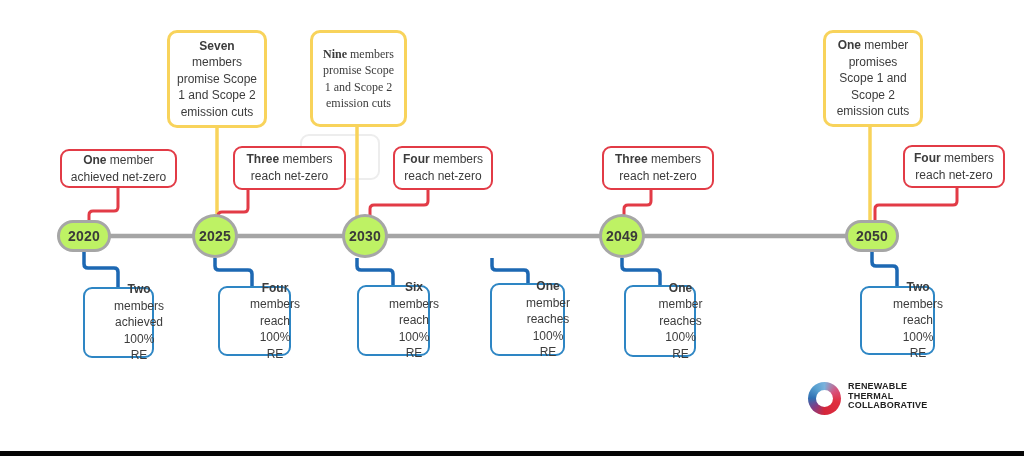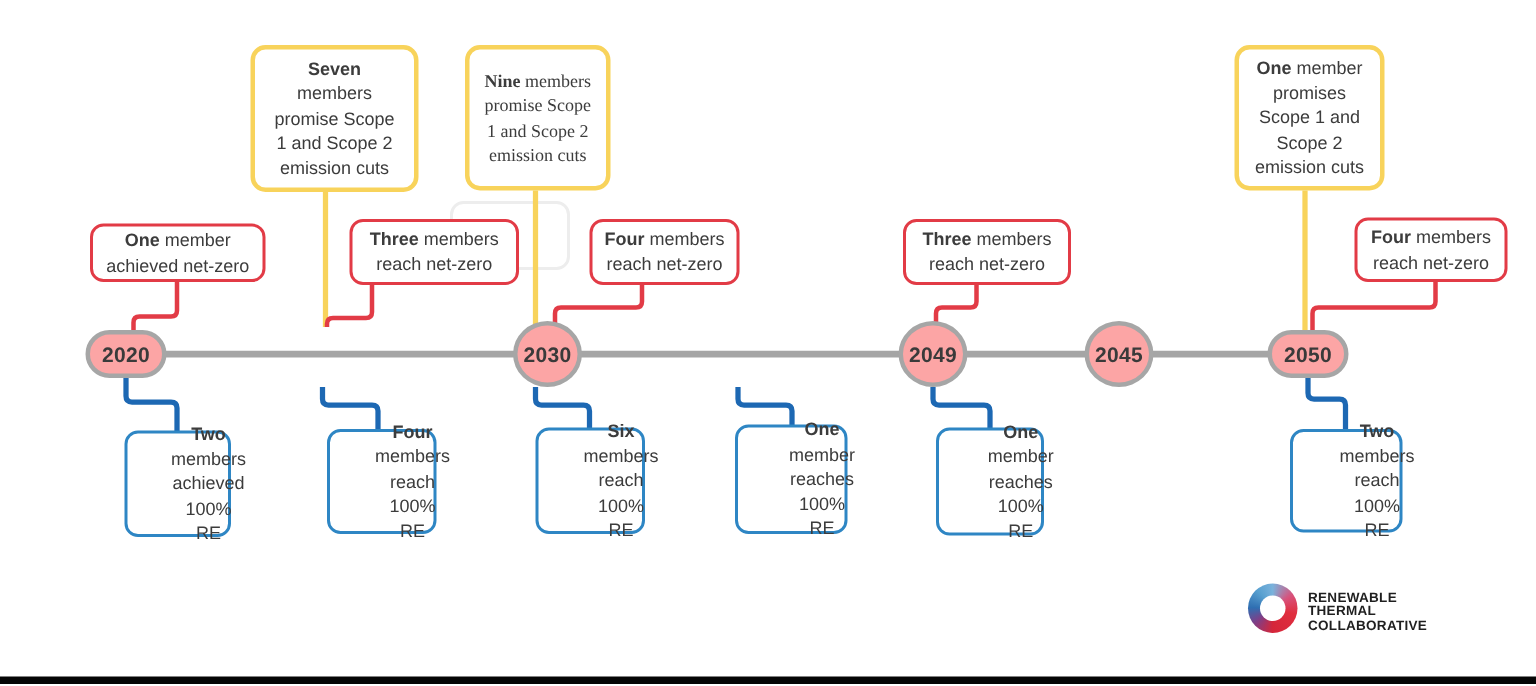--- a/index.html
+++ b/index.html
@@ -6,36 +6,36 @@
   .stage{
     position:relative;width:1024px;height:457px;background:#ffffff;overflow:hidden;
     font-family:"Liberation Sans", sans-serif;color:#3c3c3c;
   }
   .layer{position:absolute;left:0;top:0;width:1024px;height:457px;}
   svg.layer{z-index:2;}
   .ghost{
     position:absolute;z-index:1;background:#ffffff;border:2px solid #ededed;border-radius:9px;
   }
   .node{
-    position:absolute;z-index:3;background:#fca5a5;border:3px solid #a6a6a6;
+    position:absolute;z-index:3;background:#bef264;border:3px solid #a6a6a6;
     display:flex;align-items:center;justify-content:center;box-sizing:border-box;
     font-weight:700;font-size:14px;letter-spacing:.2px;color:#3a3a3a;
   }
   .circle{border-radius:50%;width:46px;height:44px;top:214px;}
   .pill{border-radius:17px;width:54px;height:32px;top:220px;}
   .box{
     position:absolute;z-index:3;background:#ffffff;box-sizing:border-box;
     display:flex;flex-direction:column;align-items:center;justify-content:center;
     text-align:center;font-size:12px;line-height:16.5px;color:#3c3c3c;
   }
   .yellow{border:3px solid #f8d35b;border-radius:10px;}
   .red{border:2.5px solid #e23b46;border-radius:9px;line-height:17px;}
   .blue{border:2.5px solid #2e86c4;border-radius:9px;line-height:16.5px;padding-left:41px;}
   .ln b{font-weight:700;}
-  .logo{position:absolute;z-index:3;left:832px;top:382px;width:190px;height:40px;display:flex;align-items:flex-end;}
+  .logo{position:absolute;z-index:3;left:808px;top:382px;width:190px;height:40px;display:flex;align-items:flex-start;}
   .logo-ring{
     width:33px;height:33px;border-radius:50%;position:relative;flex:0 0 auto;
     background:conic-gradient(from 0deg,#7ab2dc,#d8527c 55deg,#e02e3e 105deg,#d5263a 180deg,#7d3f88 232deg,#2f6fb2 272deg,#58a0d0 320deg,#7ab2dc 360deg);
   }
   .logo-ring .hole{
     position:absolute;left:8px;top:8px;width:17px;height:17px;border-radius:50%;background:#ffffff;
   }
   .logo-text{
     margin-left:7px;font-weight:700;font-size:9px;line-height:9.5px;letter-spacing:.2px;color:#1f1f1f;
   }
@@ -66,34 +66,34 @@
     <path d="M215 258 V266 Q215 270 219 270 H248 Q252 270 252 274 V287" stroke="#1d68b3" stroke-width="3.5"></path>
     <path d="M357 258 V266 Q357 270 361 270 H389 Q393 270 393 274 V286" stroke="#1d68b3" stroke-width="3.5"></path>
     <path d="M492 258 V266 Q492 270 496 270 H524 Q528 270 528 274 V284" stroke="#1d68b3" stroke-width="3.5"></path>
     <path d="M622 258 V266 Q622 270 626 270 H656 Q660 270 660 274 V286" stroke="#1d68b3" stroke-width="3.5"></path>
     <path d="M872 252 V262 Q872 266 876 266 H893 Q897 266 897 270 V287" stroke="#1d68b3" stroke-width="3.5"></path>
   </svg>
 
   <div class="node pill" style="left:57px;">
       <span>2020</span>
     </div>
+  <div class="node circle" style="left:192px;">
+      <span>2025</span>
+    </div>
   <div class="node circle" style="left:342px;">
       <span>2030</span>
     </div>
   <div class="node circle" style="left:599px;">
       <span>2049</span>
     </div>
-  <div class="node circle" style="left:723px;">
-      <span>2045</span>
-    </div>
   <div class="node pill" style="left:845px;">
       <span>2050</span>
     </div>
 
-  <div class="box yellow" style="left:167px;top:30px;width:112px;height:98px;">
+  <div class="box yellow" style="left:167px;top:30px;width:100px;height:98px;">
     <div class="ln"><b>Seven</b><span></span></div>
     <div class="ln"><b></b><span>members</span></div>
     <div class="ln"><b></b><span>promise Scope</span></div>
     <div class="ln"><b></b><span>1 and Scope 2</span></div>
     <div class="ln"><b></b><span>emission cuts</span></div>
   </div>
   <div class="box yellow" style="left:310px;top:30px;width:97px;height:97px;font-family:Liberation Serif, serif;">
     <div class="ln"><b>Nine</b><span> members</span></div>
     <div class="ln"><b></b><span>promise Scope</span></div>
     <div class="ln"><b></b><span>1 and Scope 2</span></div>

